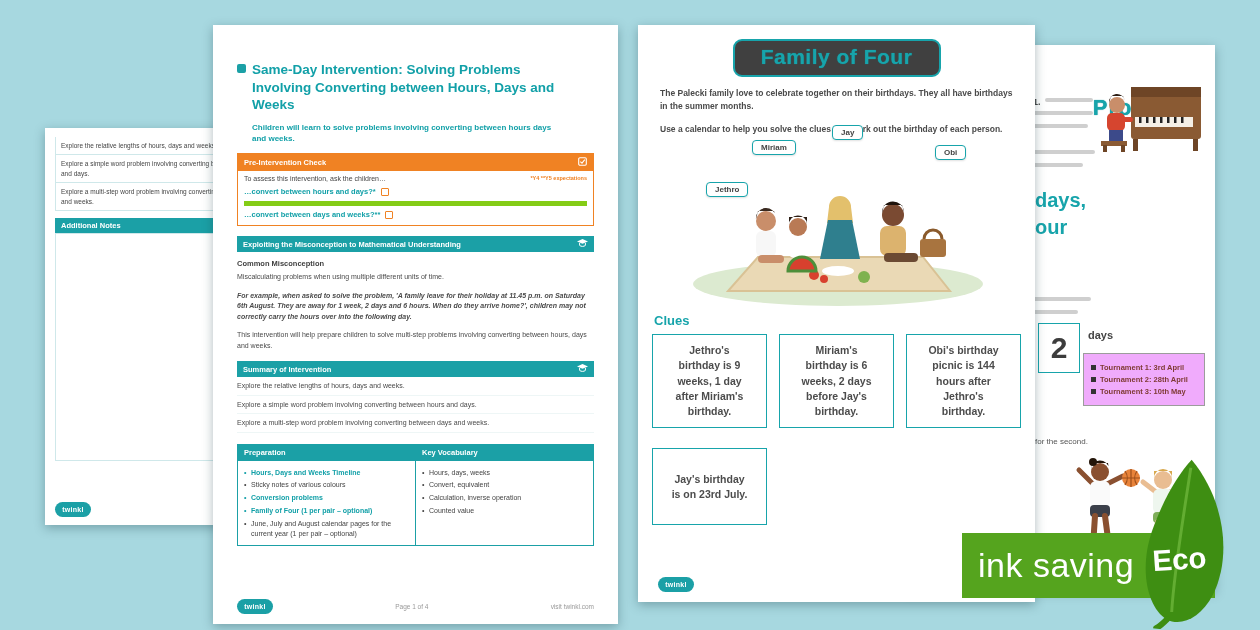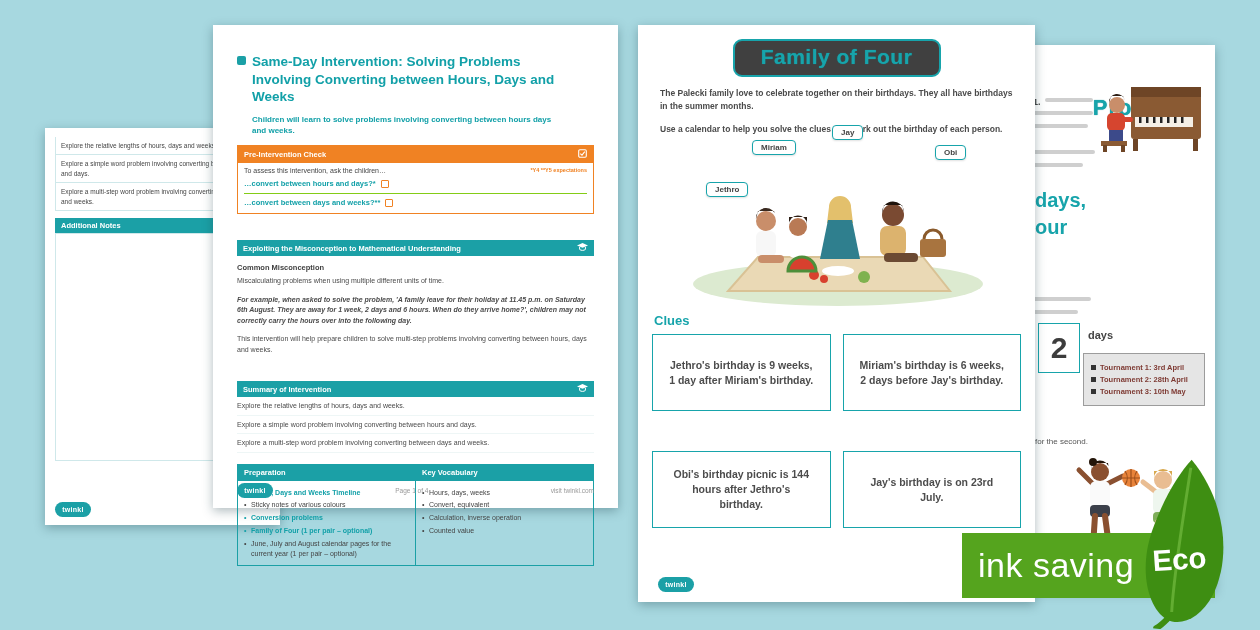--- a/index.html
+++ b/index.html
@@ -33,40 +33,40 @@
   .page-assessment { left:45px; top:128px; width:235px; height:397px; z-index:1; padding:9px 10px; }
   .pa-row {
     font-size:6.5px; color:#444; line-height:1.45;
     padding:4px 5px; border:1px solid #cfe8ea; border-top:none;
   }
   .pa-notes-bar { margin-top:7px; }
   .pa-box { border:1px solid #cfe8ea; height:228px; }
   .pa-footer { position:absolute; bottom:8px; left:10px; }
 
   
-  .page-intervention { left:213px; top:25px; width:405px; height:483px; z-index:2; padding:28px 24px 30px; }
+  .page-intervention { left:213px; top:25px; width:405px; height:599px; z-index:2; padding:36px 24px 30px; }
   .pi-titlewrap { display:flex; gap:6px; }
   .pi-bullet { flex:none; width:9px; height:9px; background:#1ba0a6; border-radius:2px; margin-top:3px; }
   .pi-title { color:#12a0a8; font-size:13.5px; font-weight:bold; line-height:1.3; width:330px; }
   .pi-subtitle { color:#12a0a8; font-size:8px; font-weight:bold; line-height:1.4; margin:8px 0 9px 15px; width:300px; }
 
   .pre-check { border:1.5px solid #f08223; }
   .pre-body { padding:4px 6px 6px; }
   .pre-intro-row { display:flex; justify-content:space-between; align-items:flex-start; }
   .pre-intro { font-size:7px; color:#444; }
   .pre-note { font-size:5.5px; color:#f08223; font-weight:bold; white-space:nowrap; }
   .pre-item { font-size:7.5px; font-weight:bold; color:#12a0a8; margin-top:5px; display:flex; align-items:center; }
-  .pre-item + .pre-item { border-top:1px solid #84cc16; padding-top:4px; }
+  .pre-item + .pre-item { border-top:5px solid #84cc16; padding-top:4px; }
   .checkbox { display:inline-block; width:8px; height:8px; border:1.2px solid #f08223; margin-left:5px; border-radius:1px; }
 
   .mis-sub { font-size:7.5px; font-weight:bold; color:#3f3f3f; margin-top:7px; }
   .body-text { font-size:7px; color:#4a4a4a; line-height:1.5; margin-top:4px; }
   .body-text.example { font-style:italic; font-weight:bold; margin-top:8px; }
   .body-text.spaced { margin-top:8px; }
-  .mt10 { margin-top:26px; }
+  .mt10 { margin-top:10px; }
   .summary-item { font-size:7px; color:#4a4a4a; line-height:1.5; padding:4px 0 3px; border-bottom:1px solid #eef6f6; }
 
   table.prep { width:100%; border-collapse:collapse; margin-top:11px; }
   table.prep th { background:#1ba0a6; color:#fff; font-size:7.5px; font-weight:bold; text-align:left; padding:3px 6px; border:1px solid #1ba0a6; }
   table.prep td { vertical-align:top; border:1px solid #1ba0a6; padding:4px 6px; width:50%; }
   .prep-item { font-size:7px; color:#444; line-height:1.4; margin:3px 0; padding-left:7px; position:relative; }
   .prep-item::before { content:"•"; position:absolute; left:0; top:0; }
   .prep-item.link { color:#12a0a8; font-weight:bold; }
 
   .pi-footer { position:absolute; left:24px; right:24px; bottom:10px; display:flex; align-items:center; justify-content:space-between; }
@@ -85,38 +85,38 @@
   .pf-illus svg { position:absolute; left:50px; top:0; }
   .name-label {
     position:absolute; background:#fff; border:1.5px solid #17a4ab; border-radius:4px;
     font-size:8px; font-weight:bold; color:#444; padding:2px 8px; box-shadow:0 1px 2px rgba(0,0,0,.12);
   }
   .label-jay { left:194px; top:-14px; }
   .label-miriam { left:114px; top:1px; }
   .label-obi { left:297px; top:6px; }
   .label-jethro { left:68px; top:43px; }
   .pf-clues-head { margin:6px 0 6px 16px; color:#17a4ab; font-size:13px; font-weight:800; }
-  .clue-grid { margin:0 14px; display:grid; grid-template-columns:1fr 1fr; gap:40px 12px; }
+  .clue-grid { margin:0 14px; display:grid; grid-template-columns:1fr 1fr 1fr; gap:20px 12px; }
   .clue {
     border:1.5px solid #17a4ab; min-height:77px; background:#fff;
     display:flex; align-items:center; justify-content:center; text-align:center;
     padding:8px 16px; font-size:10.5px; font-weight:bold; color:#4c4c4c; line-height:1.45;
   }
   .pf-footer { position:absolute; left:20px; bottom:10px; }
 
   
   .page-problems { left:905px; top:45px; width:310px; height:545px; z-index:1; }
   .pp-title { position:absolute; top:10px; right:14px; color:#17a4ab; font-size:22px; font-weight:800; letter-spacing:1px; text-shadow:0 0 1px #0d8f96;margin-top:40px; }
   .pp-q1num { position:absolute; left:128px; top:52px; font-size:9px; font-weight:bold; color:#444; }
   .gray-line { position:absolute; height:4px; background:#cfcfcf; border-radius:2px; }
   .pp-piano { position:absolute; right:8px; top:38px; }
   .pp-teal-frag { position:absolute; left:130px; top:142px; color:#17a4ab; font-size:20px; font-weight:800; line-height:1.35; }
   .pp-ansbox { position:absolute; left:133px; top:278px; width:42px; height:50px; border:1.5px solid #17a4ab; display:flex; align-items:center; justify-content:center; font-size:30px; font-weight:800; color:#3c3c3c; }
   .pp-ansunit { position:absolute; left:183px; top:284px; font-size:11px; font-weight:bold; color:#444; }
-  .pp-tourn { position:absolute; left:178px; top:308px; width:122px; border:1px solid #9c9c9c; background:#e5e5e5; padding:6px 7px; }
+  .pp-tourn { position:absolute; left:178px; top:308px; width:122px; border:1px solid #9c9c9c; background:#f0abfc; padding:6px 7px; }
   .tourn-item { display:flex; align-items:center; gap:4px; font-size:7.5px; font-weight:bold; color:#7e3a33; margin:3px 0; }
   .tourn-item::before { content:""; width:5px; height:5px; background:#333; flex:none; }
   .pp-bottom-frag { position:absolute; left:130px; top:392px; font-size:8px; color:#555; }
   .pp-basketball { position:absolute; left:150px; top:405px; }
 
   
   .eco-strip {
     position:absolute; left:962px; top:533px; width:253px; height:65px;
     background:#55a41e; z-index:5; display:flex; align-items:center; padding-left:16px;
   }

